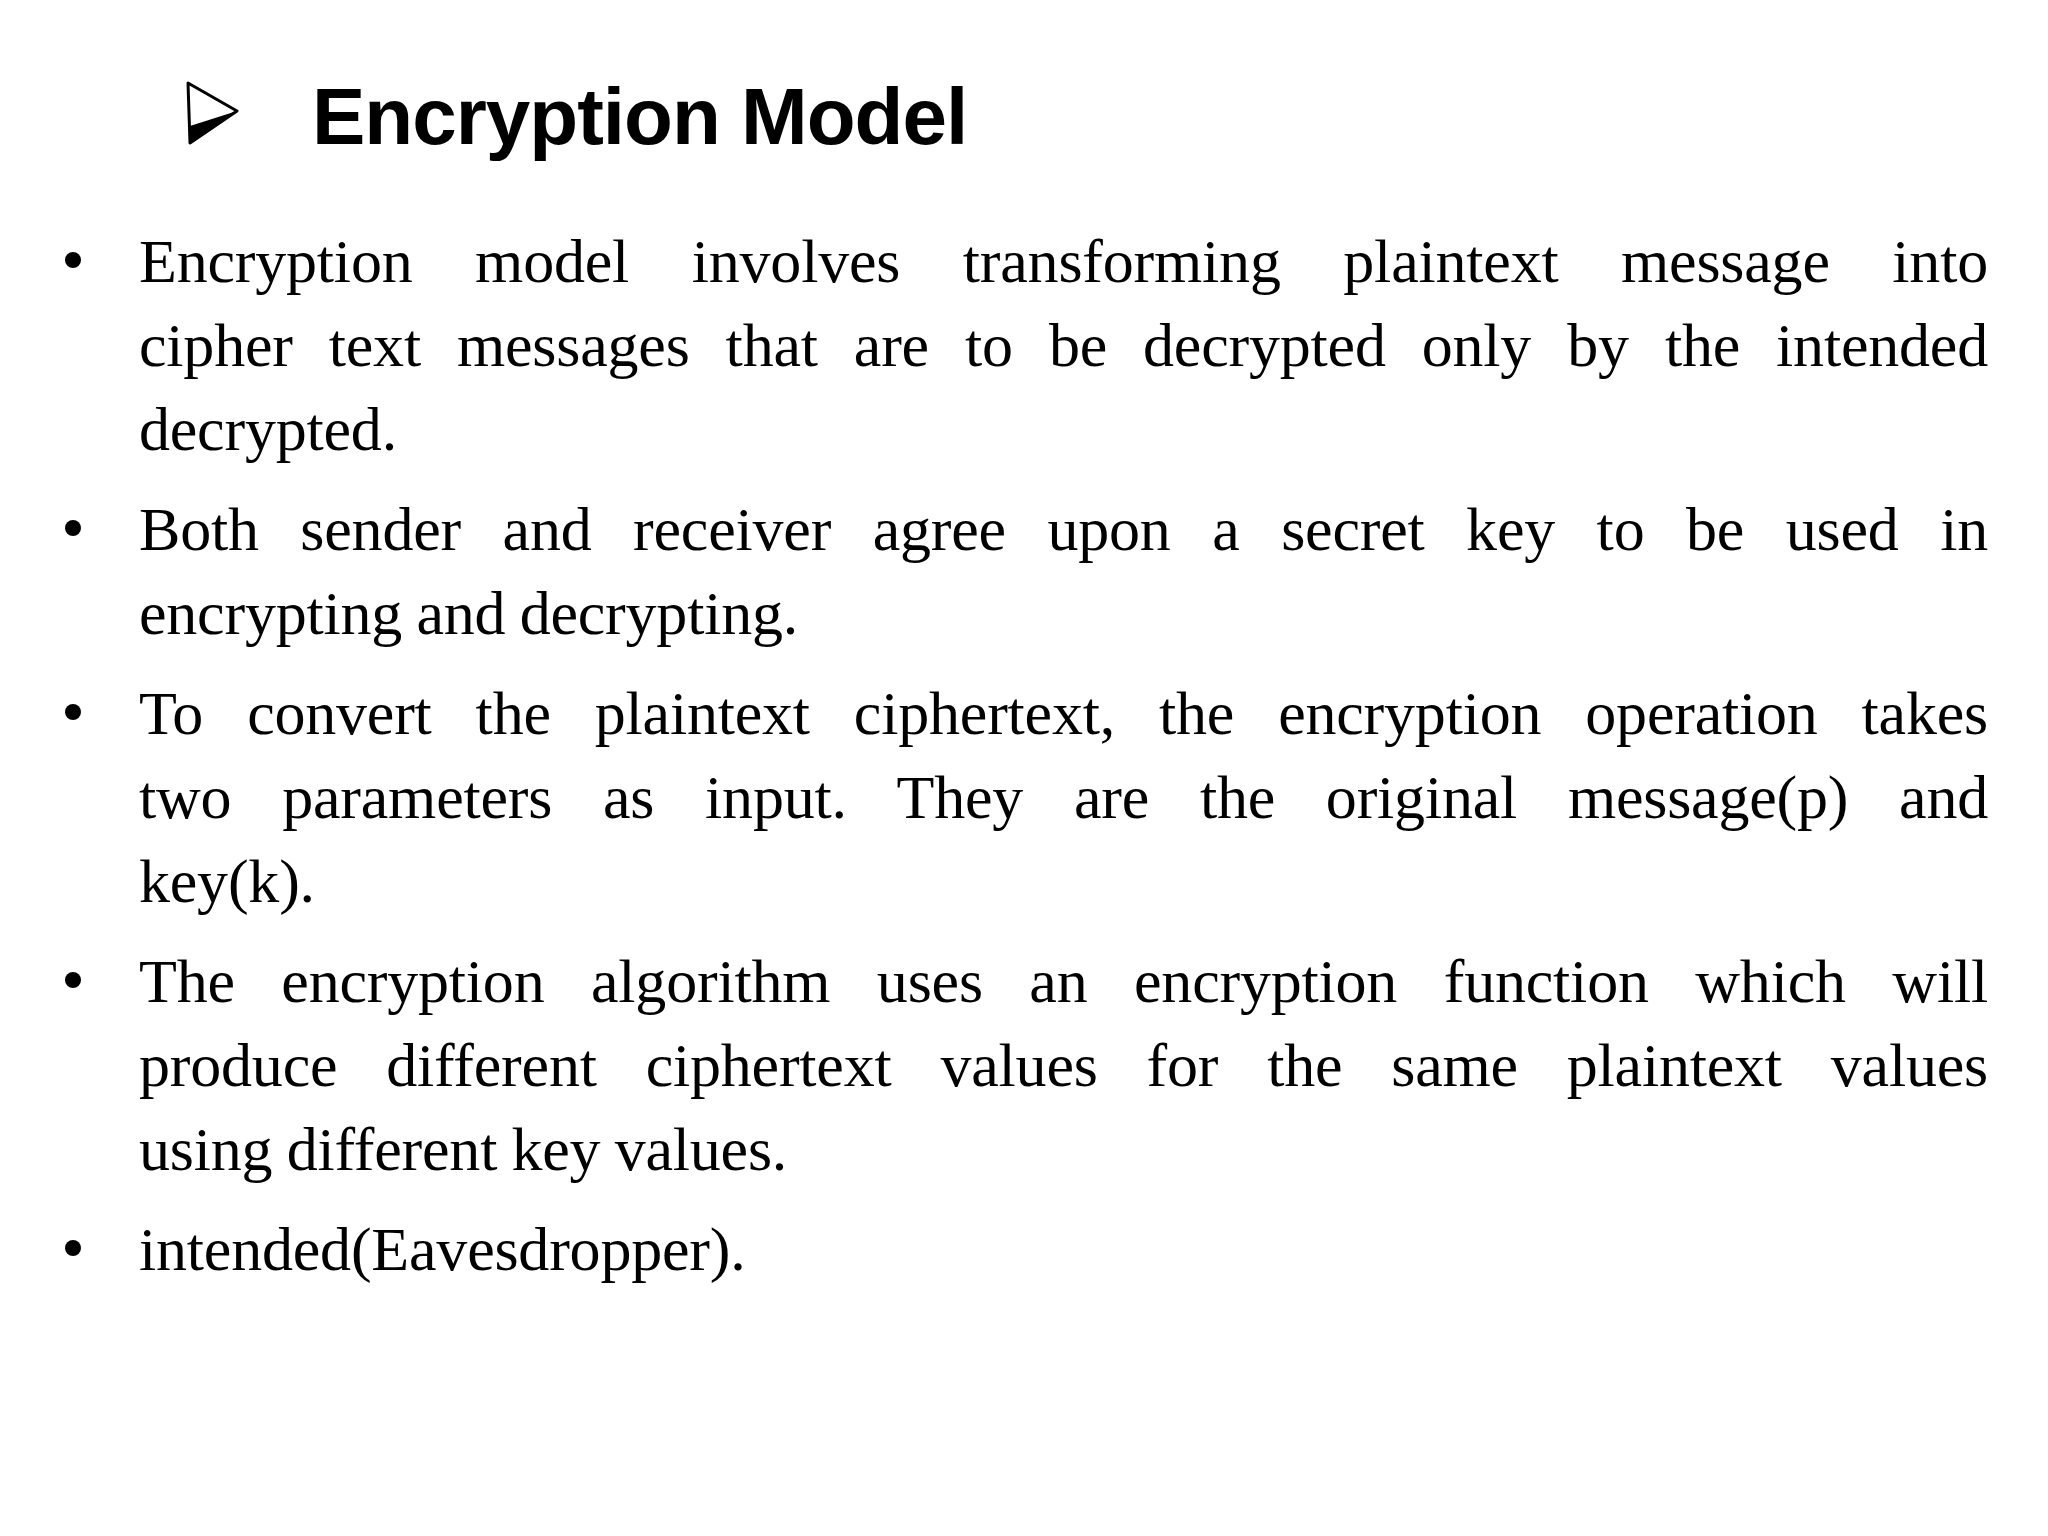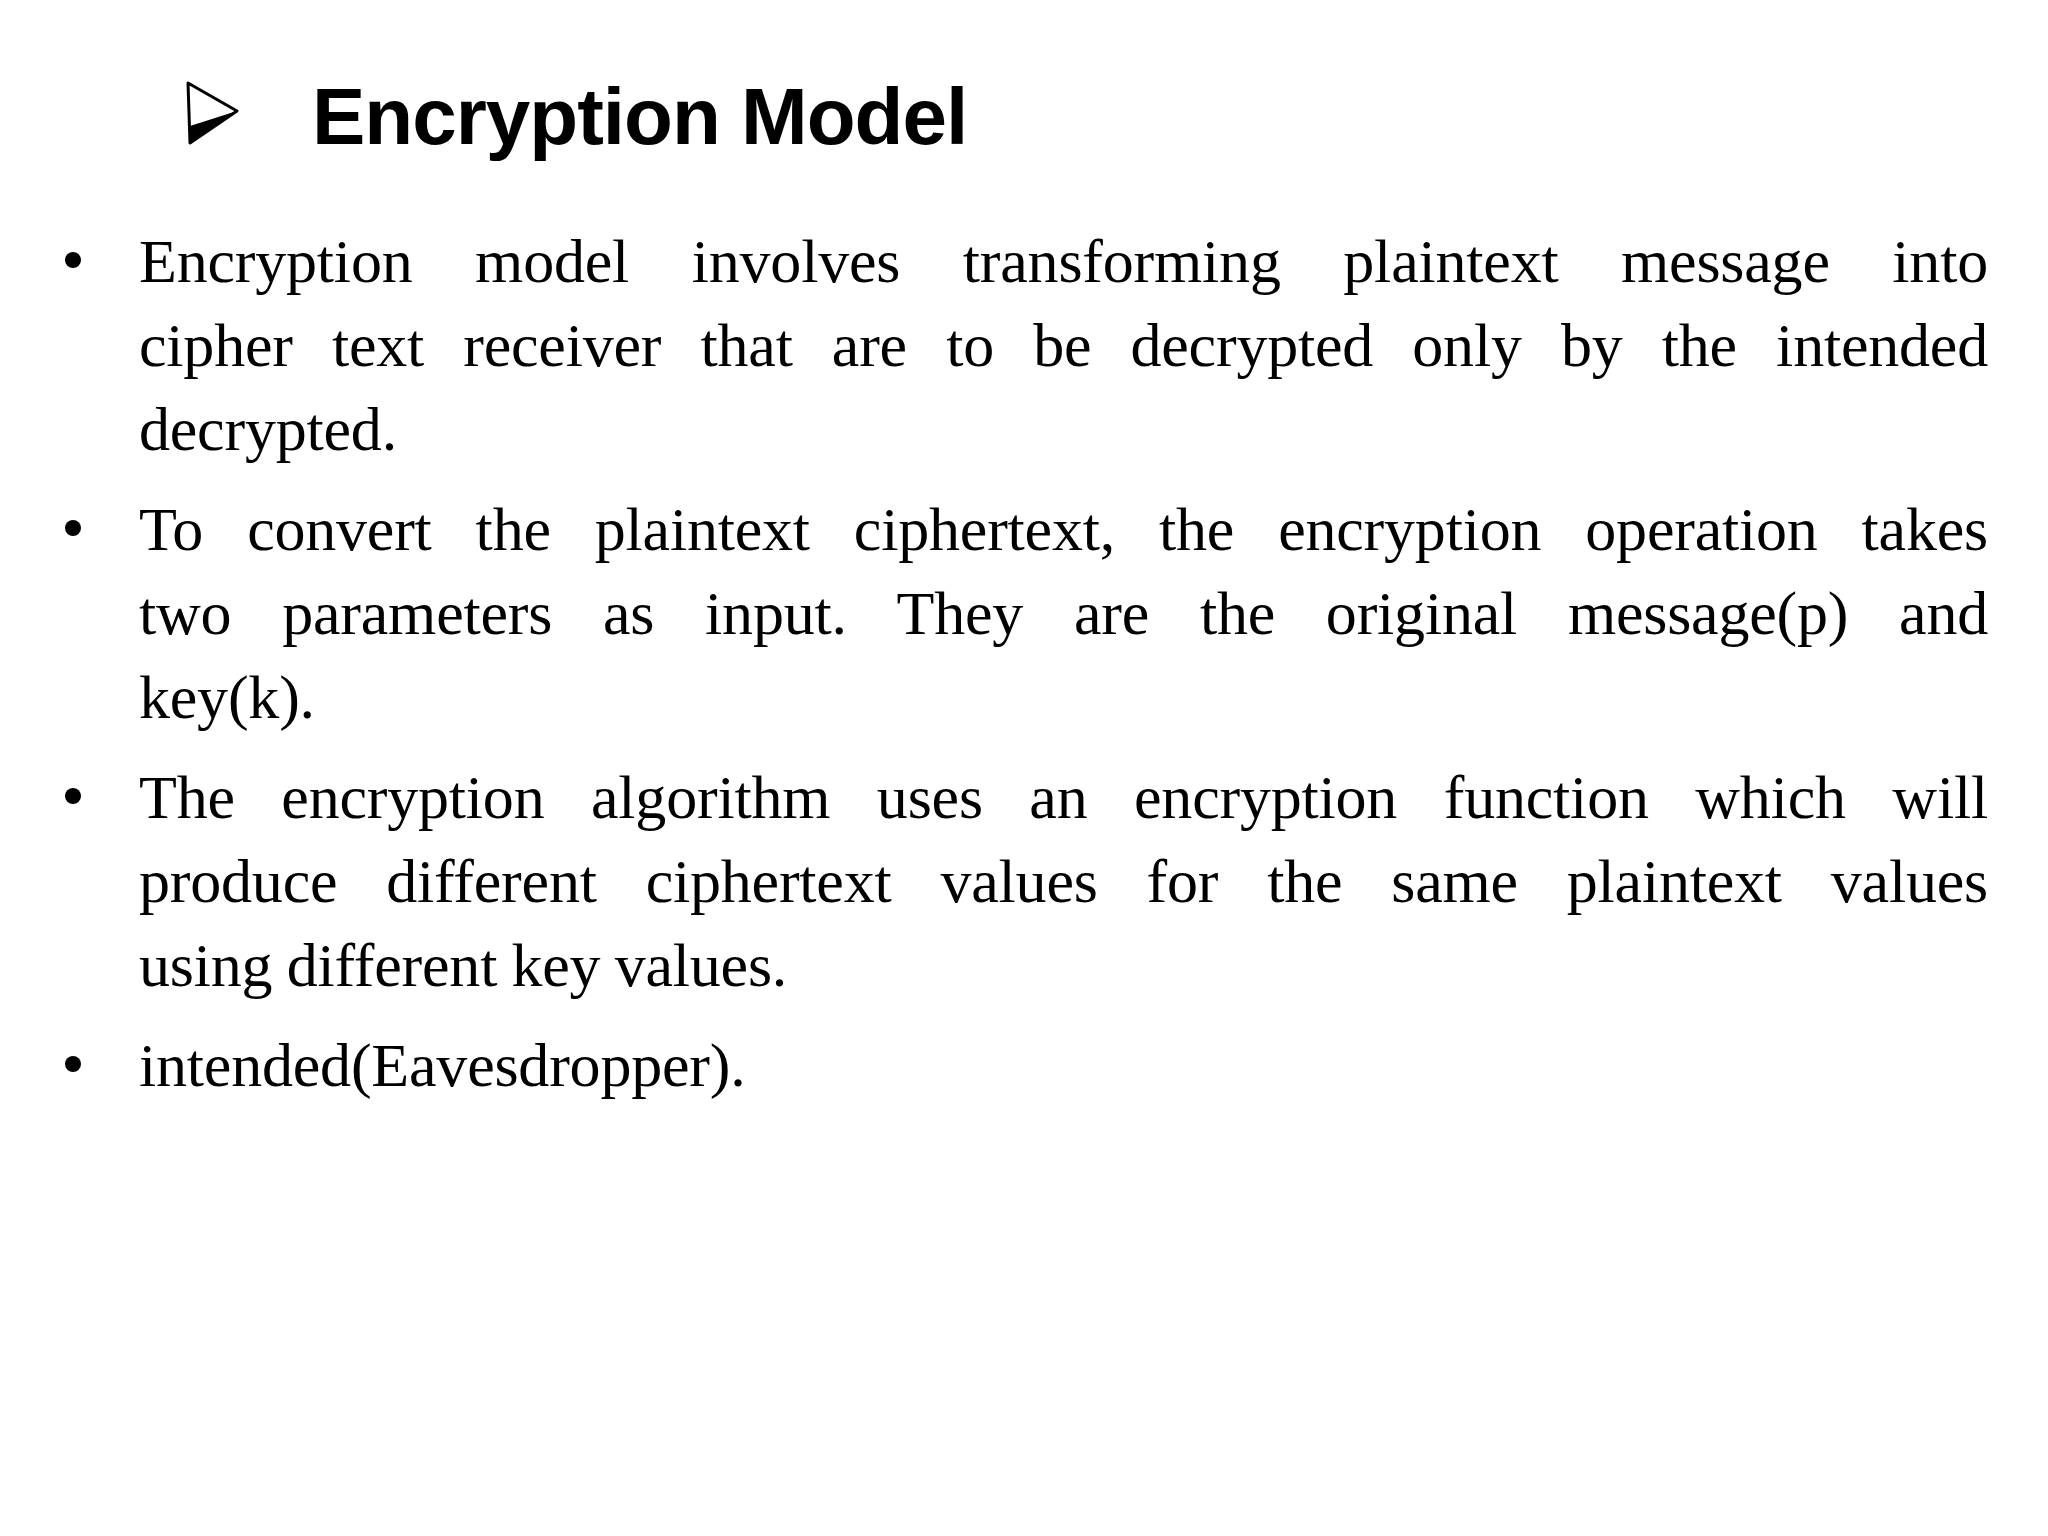--- a/index.html
+++ b/index.html
@@ -91,24 +91,29 @@
       </svg>
     </span>
     <h1 class="slide-title">Encryption Model</h1>
   </div>
 
   <ul class="bullet-list">
 
     <li class="bullet-item">
       <span class="bullet-dot"></span>
       <div class="line just">Encryption model involves transforming plaintext message into</div>
-      <div class="line just">cipher text receiver that are to be decrypted only by the intended</div>
+      <div class="line just">cipher text messages that are to be decrypted only by the intended</div>
       <div class="line">decrypted.</div>
     </li>
 
+    <li class="bullet-item">
+      <span class="bullet-dot"></span>
+      <div class="line just">Both sender and receiver agree upon a secret key to be used in</div>
+      <div class="line">encrypting and decrypting.</div>
+    </li>
 
     <li class="bullet-item">
       <span class="bullet-dot"></span>
       <div class="line just">To convert the plaintext ciphertext, the encryption operation takes</div>
       <div class="line just">two parameters as input. They are the original message(p) and</div>
       <div class="line">key(k).</div>
     </li>
 
     <li class="bullet-item">
       <span class="bullet-dot"></span>

